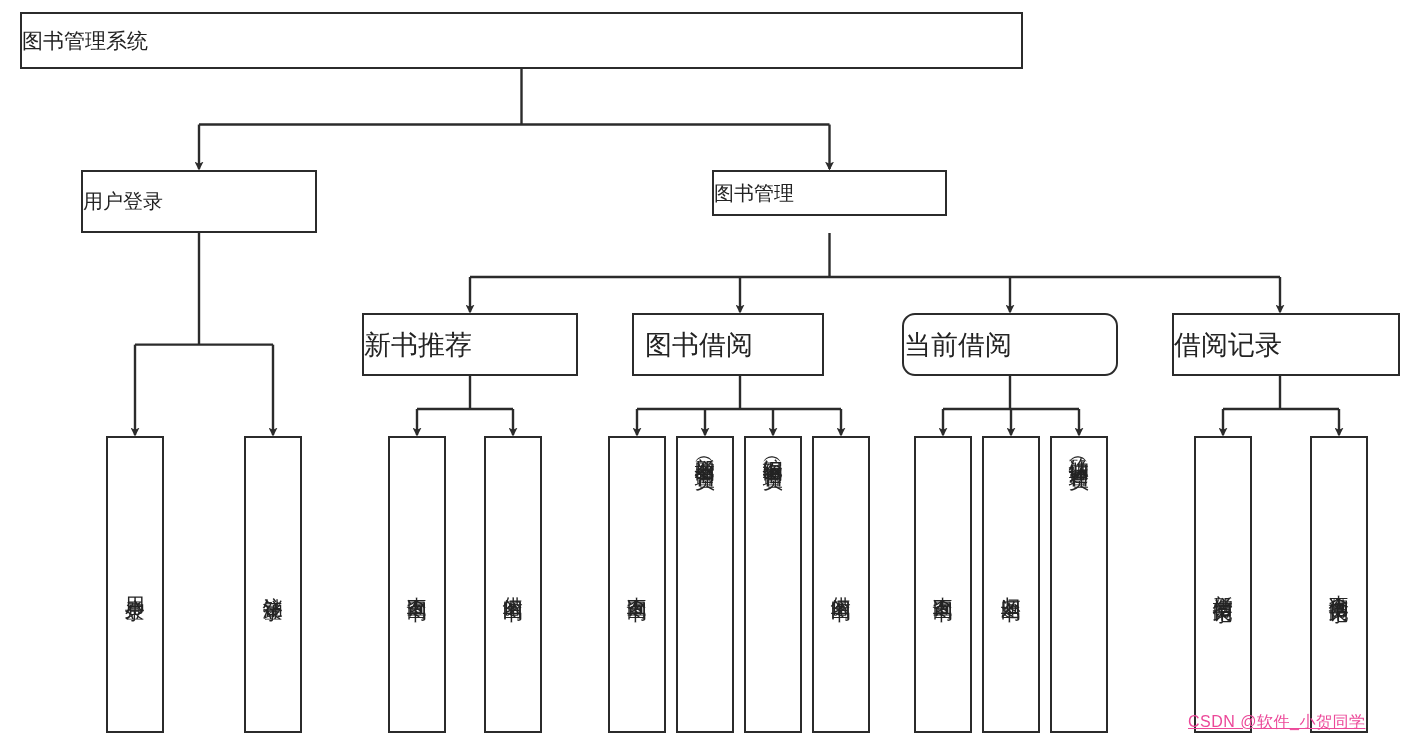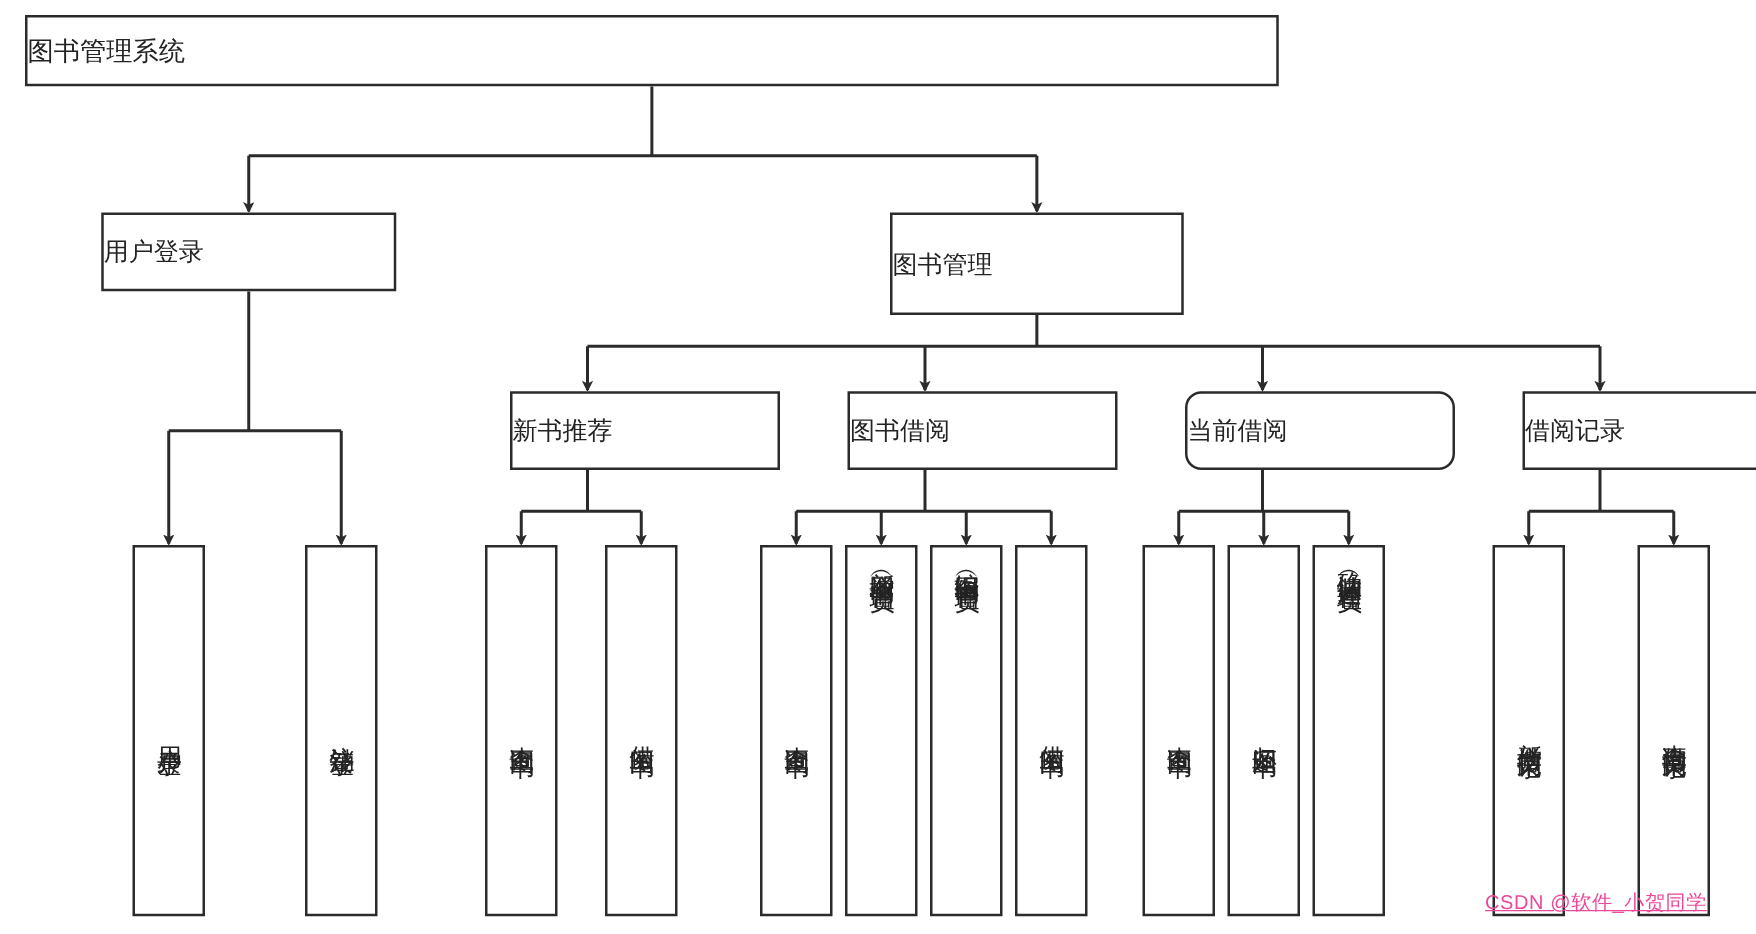--- a/index.html
+++ b/index.html
@@ -36,22 +36,21 @@
     text-align: center;
     z-index: 2;
   }
   .node.root {
     font-size: 21px;
   }
   .node.level2 {
     font-size: 20px;
   }
   .node.level3 {
-    font-size: 20px;
-    margin-left: 46px;
+    font-size: 27px;
   }
   .node.leaf {
     font-size: 20px;
     align-items: flex-start;
     justify-content: center;
     padding-top: 6px;
   }
   .vtext {
     writing-mode: vertical-rl;
     text-orientation: upright;
@@ -119,28 +118,28 @@
       </g>
   </svg>
 
   <div class="node root" style="left: 20px; top: 12px; width: 1003px; height: 57px;">
     <span>图书管理系统</span>
   </div>
 
   <div class="node level2" style="left: 81px; top: 170px; width: 236px; height: 63px;">
     <span>用户登录</span>
   </div>
-  <div class="node level2" style="left: 712px; top: 170px; width: 235px; height: 82px;">
+  <div class="node level2" style="left: 712px; top: 170px; width: 235px; height: 46px;">
     <span>图书管理</span>
   </div>
 
   <div class="node level3" style="left: 362px; top: 313px; width: 216px; height: 63px;">
     <span>新书推荐</span>
   </div>
-  <div class="node level3" style="left: 632px; top: 313px; width: 216px; height: 63px;">
+  <div class="node level3" style="left: 632px; top: 313px; width: 192px; height: 63px; padding-left: 11px;">
     <span>图书借阅</span>
   </div>
   <div class="node level3" style="left: 902px; top: 313px; width: 216px; height: 63px; border-radius: 13px;">
     <span>当前借阅</span>
   </div>
   <div class="node level3" style="left: 1172px; top: 313px; width: 228px; height: 63px;">
     <span>借阅记录</span>
   </div>
 
   <div id="leaf-layer">

